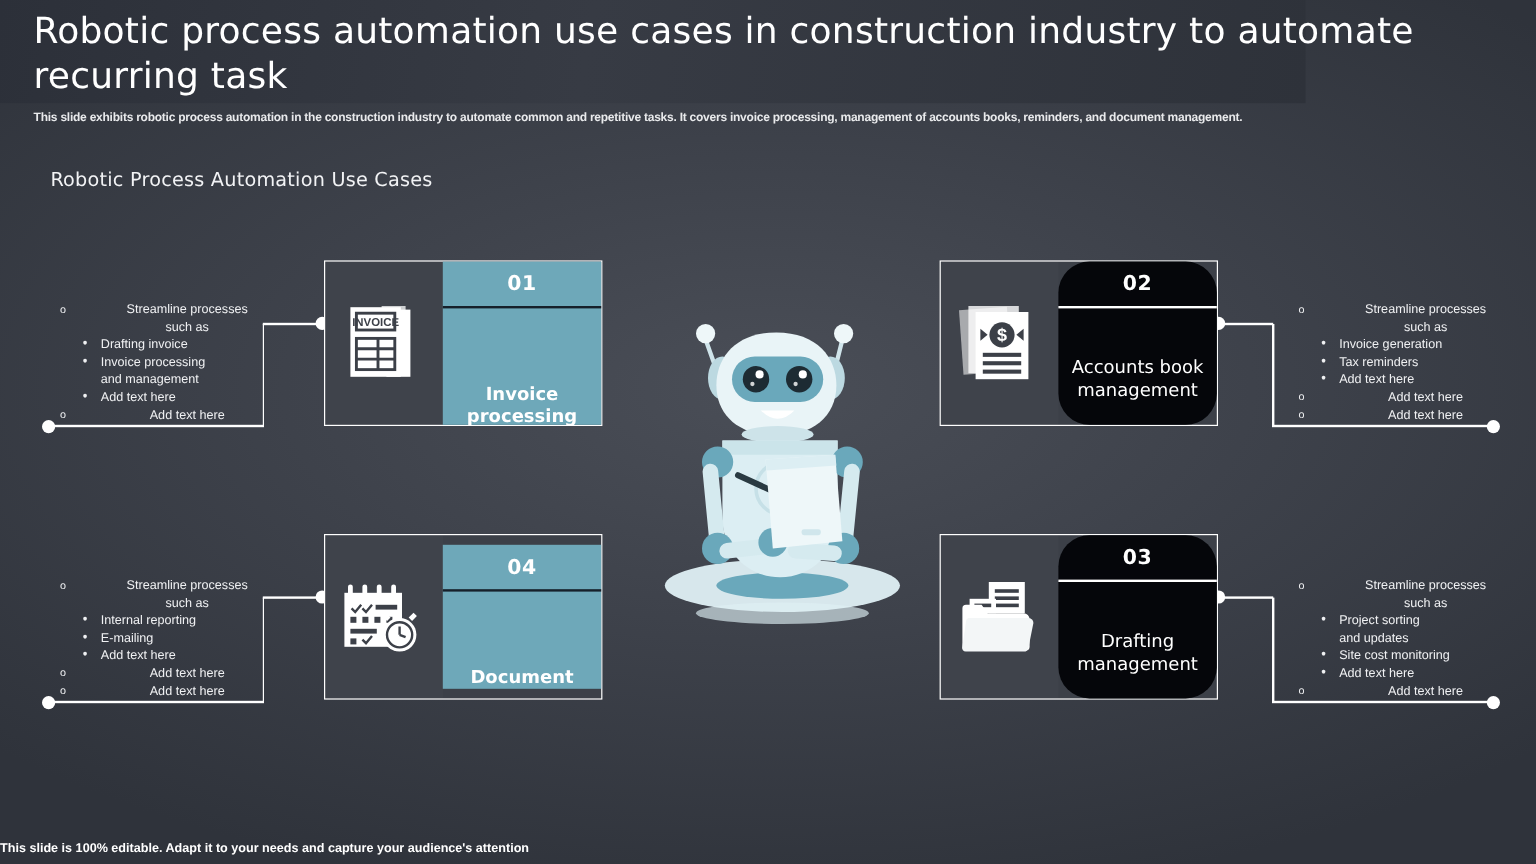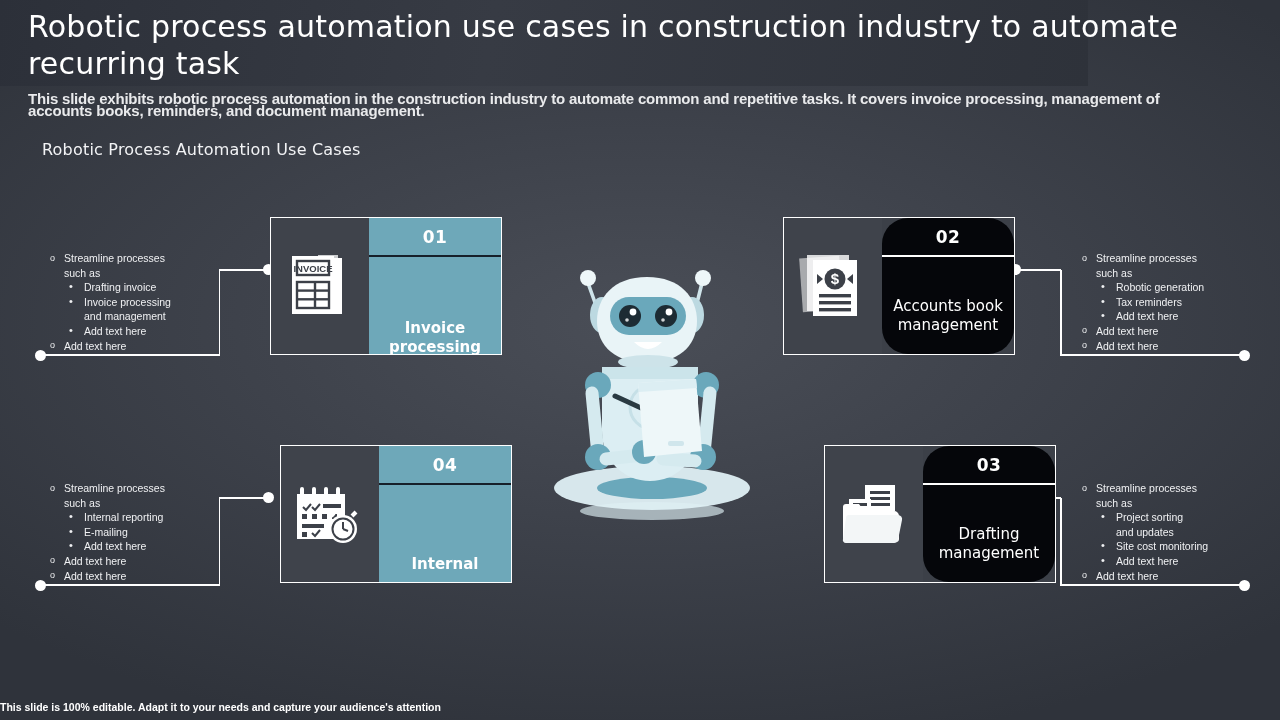--- a/index.html
+++ b/index.html
@@ -20,21 +20,21 @@
     background:linear-gradient(100deg,#2c3039 0%,#373b44 45%,#2e323a 100%);
   }
   .title{
     position:absolute;left:28px;top:8px;width:1200px;
     color:#ffffff;font-size:30px;line-height:37px;font-weight:400;
     letter-spacing:.2px;
     font-family:"DejaVu Sans", sans-serif;
   }
   .subtitle{
     position:absolute;left:28px;top:93px;width:1190px;
-    color:#e9eaec;font-size:15px;line-height:12px;font-weight:600;
+    color:#e9eaec;font-size:10px;line-height:12px;font-weight:600;
     font-family:"Liberation Sans", sans-serif;
     letter-spacing:-0.2px;
   }
   .section-title{
     position:absolute;left:42px;top:140px;
     color:#f2f3f5;font-size:16px;font-weight:400;letter-spacing:.2px;
     font-family:"DejaVu Sans", sans-serif;
   }
   
   .card{
@@ -65,21 +65,21 @@
     margin-top:auto;margin-bottom:auto;padding:30px 6px 0;
     text-align:center;color:#ffffff;font-size:15px;line-height:19px;font-weight:600;
     font-family:"DejaVu Sans", sans-serif;
   }
   .card-body.black .card-label{font-weight:400;}
   
   .txt{
     position:absolute;color:#f0f1f3;font-size:10.5px;line-height:14.6px;
     font-family:"Liberation Sans", sans-serif;width:210px;
   }
-  .txt .l1{position:relative;padding-left:26px;}
+  .txt .l1{position:relative;padding-left:26px;text-align:center;}
   .txt .l1::before{
     content:"o";position:absolute;left:12px;top:-0.5px;font-size:9px;color:#f0f1f3;
   }
   .txt .l1.cont{padding-left:26px;}
   .txt .l1.cont::before{content:"";}
   .txt .l2{position:relative;padding-left:46px;}
   .txt .l2::before{
     content:"\2022";position:absolute;left:31px;top:-1px;font-size:11px;color:#f0f1f3;
   }
   .txt .l2.cont::before{content:"";}
@@ -174,21 +174,21 @@
     <div class="card-body black">
       <div class="card-num">02</div>
       <div class="card-rule"></div>
       <div class="card-label">
         <span>Accounts book</span><br>
         <span>management</span>
       </div>
     </div>
   </div>
 
-  <div class="card" style="left:280px;top:445px;">
+  <div class="card" style="left:270px;top:445px;align-items:center;">
     <div class="card-icon">
       <svg width="70" height="66" viewBox="0 0 70 66" aria-hidden="true">
         <rect x="5" y="6" width="4" height="11" rx="2" fill="#ffffff"></rect>
         <rect x="17" y="6" width="4" height="11" rx="2" fill="#ffffff"></rect>
         <rect x="29" y="6" width="4" height="11" rx="2" fill="#ffffff"></rect>
         <rect x="41" y="6" width="4" height="11" rx="2" fill="#ffffff"></rect>
         <rect x="2" y="13" width="48" height="45" fill="#ffffff"></rect>
         <path d="M8 26 l3 3 l5 -6" stroke="#3c4048" stroke-width="2" fill="none"></path>
         <path d="M17 26 l3 3 l5 -6" stroke="#3c4048" stroke-width="2" fill="none"></path>
         <rect x="28" y="23" width="18" height="4" fill="#3c4048"></rect>
@@ -203,25 +203,25 @@
         <circle cx="48" cy="48" r="10.5" fill="none" stroke="#3c4048" stroke-width="2"></circle>
         <line x1="48" y1="48" x2="48" y2="41" stroke="#3c4048" stroke-width="2"></line>
         <line x1="48" y1="48" x2="53" y2="50" stroke="#3c4048" stroke-width="2"></line>
         <path d="M39 35 l-4 -4" stroke="#ffffff" stroke-width="4"></path>
         <path d="M57 35 l4 -4" stroke="#ffffff" stroke-width="4"></path>
       </svg>
     </div>
     <div class="card-body teal">
       <div class="card-num">04</div>
       <div class="card-rule"></div>
-      <div class="card-label">Internal</div>
-    </div>
-  </div>
-
-  <div class="card" style="left:783px;top:445px;margin-left:41px;">
+      <div class="card-label">Document</div>
+    </div>
+  </div>
+
+  <div class="card" style="left:783px;top:445px;">
     <div class="card-icon">
       <svg width="70" height="64" viewBox="0 0 70 64" aria-hidden="true">
         <rect x="26" y="3" width="30" height="26" fill="#ffffff"></rect>
         <rect x="31" y="9" width="20" height="3" fill="#3c4048"></rect>
         <rect x="31" y="15" width="20" height="3" fill="#3c4048"></rect>
         <rect x="31" y="21" width="20" height="3" fill="#3c4048"></rect>
         <rect x="10" y="17" width="22" height="12" fill="#ffffff"></rect>
         <rect x="14" y="21" width="14" height="3" fill="#3c4048"></rect>
         <path d="M4 22 h16 l5 7 h30 a5 5 0 0 1 5 5 v23 a3 3 0 0 1 -3 3 h-50 a3 3 0 0 1 -3 -3 v-32 a3 3 0 0 1 3 -3 z" fill="#ffffff"></path>
         <path d="M9 33 h50 a4 4 0 0 1 4 5 l-4 20 a4 4 0 0 1 -4 3 h-48 a3 3 0 0 1 -3 -4 l3 -21 a3 3 0 0 1 2 -3 z" fill="#f3f6f7"></path>
@@ -242,21 +242,21 @@
       <div class="l1 cont">such as</div>
       <div class="l2">Drafting invoice</div>
       <div class="l2">Invoice processing</div>
       <div class="l2 cont">and management</div>
       <div class="l2">Add text here</div>
       <div class="l1">Add text here</div>
     </div>
   <div class="txt" id="tb-top-right" style="left:1070px;top:251px;">
       <div class="l1">Streamline processes</div>
       <div class="l1 cont">such as</div>
-      <div class="l2">Robotic generation</div>
+      <div class="l2">Invoice generation</div>
       <div class="l2">Tax reminders</div>
       <div class="l2">Add text here</div>
       <div class="l1">Add text here</div>
       <div class="l1">Add text here</div>
     </div>
   <div class="txt" id="tb-bottom-left" style="left:38px;top:481px;">
       <div class="l1">Streamline processes</div>
       <div class="l1 cont">such as</div>
       <div class="l2">Internal reporting</div>
       <div class="l2">E-mailing</div>

